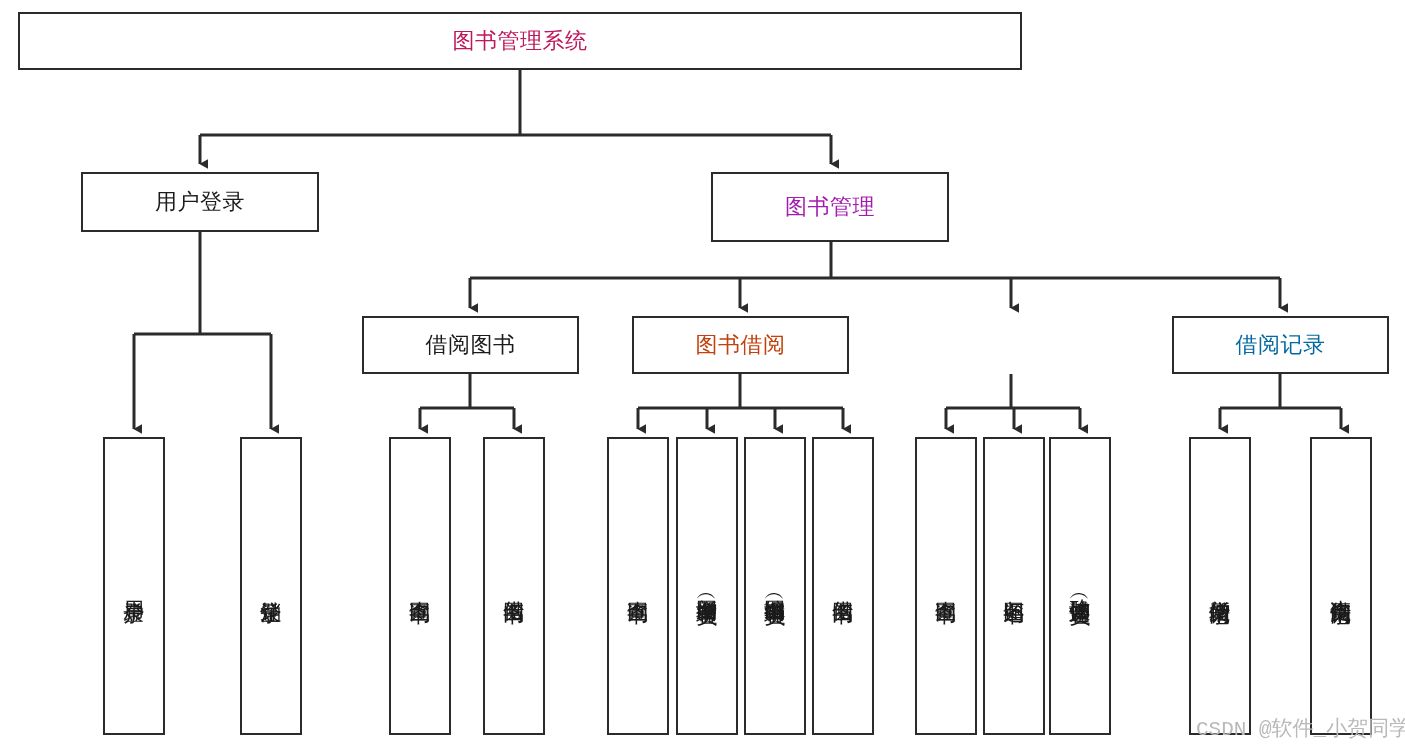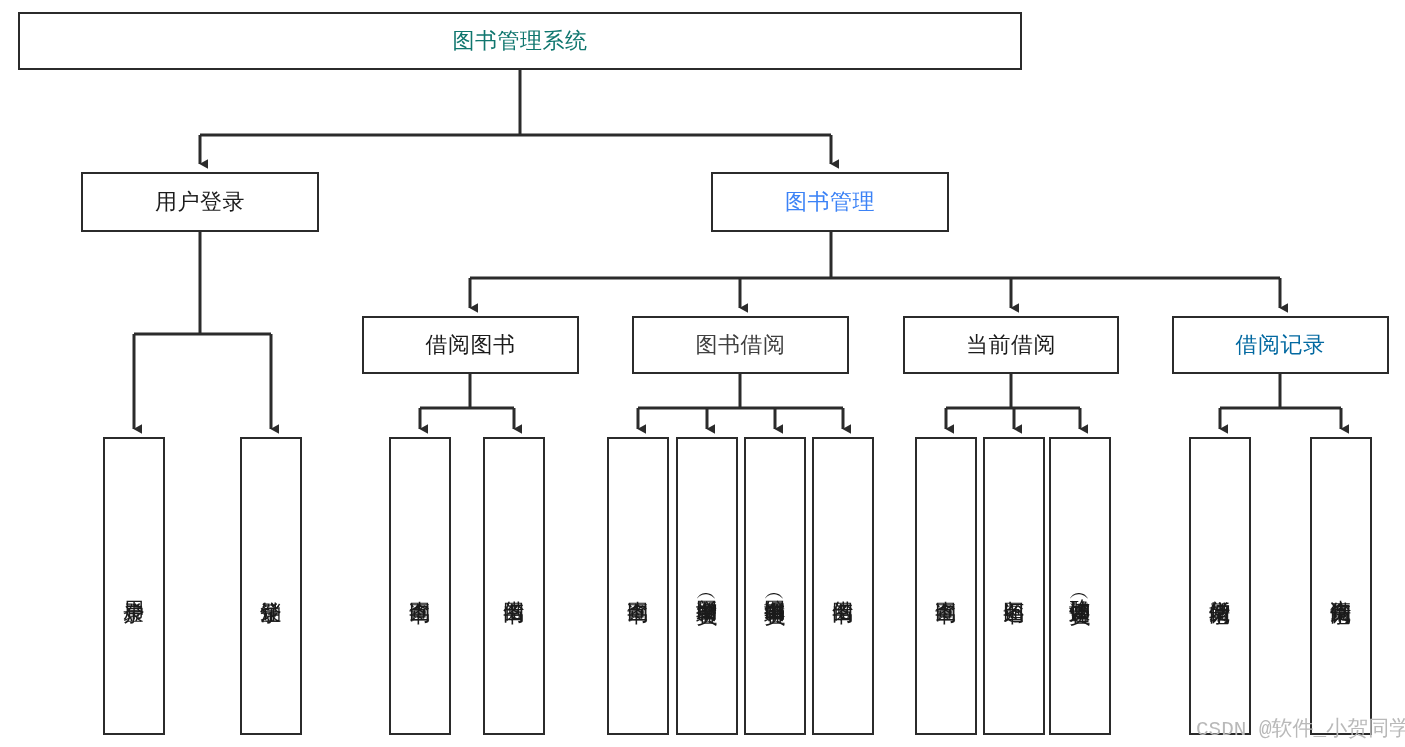--- a/index.html
+++ b/index.html
@@ -111,39 +111,36 @@
       <path d="M1014,408 L1014,429" marker-end="url(#arrow)"></path>
       <path d="M1080,408 L1080,429" marker-end="url(#arrow)"></path>
 
       <path d="M1280,374 L1280,408"></path>
       <path d="M1220,408 L1341,408"></path>
       <path d="M1220,408 L1220,429" marker-end="url(#arrow)"></path>
       <path d="M1341,408 L1341,429" marker-end="url(#arrow)"></path>
     </g>
   </svg>
 
-  <div class="node" style="left: 18px; top: 12px; width: 1004px; height: 58px; border-color: rgb(43, 43, 43); background: rgb(255, 255, 255); color: #0f766e;">
+  <div class="node" style="left: 18px; top: 12px; width: 1004px; height: 58px; border-color: rgb(43, 43, 43); background: rgb(255, 255, 255); color: #be185d;">
     <span class="label">图书管理系统</span>
   </div>
 
   <div class="node" style="left: 81px; top: 172px; width: 238px; height: 60px; border-color: rgb(43, 43, 43); background: rgb(255, 255, 255); color: rgb(27, 27, 27);">
     <span class="label">用户登录</span>
   </div>
-  <div class="node" style="left: 711px; top: 172px; width: 238px; height: 60px; border-color: rgb(43, 43, 43); background: rgb(255, 255, 255); color: #3b82f6;">
+  <div class="node" style="left: 711px; top: 172px; width: 238px; height: 70px; border-color: rgb(43, 43, 43); background: rgb(255, 255, 255); color: #a21caf;">
     <span class="label">图书管理</span>
   </div>
 
   <div class="node" style="left: 362px; top: 316px; width: 217px; height: 58px; border-color: rgb(43, 43, 43); background: rgb(255, 255, 255); color: rgb(27, 27, 27);">
     <span class="label">借阅图书</span>
   </div>
-  <div class="node" style="left: 632px; top: 316px; width: 217px; height: 58px; border-color: rgb(43, 43, 43); background: rgb(255, 255, 255); color: #404040; align-items: center;">
+  <div class="node" style="left: 632px; top: 316px; width: 217px; height: 58px; border-color: rgb(43, 43, 43); background: rgb(255, 255, 255); color: #c2410c; align-items: center;">
     <span class="label">图书借阅</span>
-  </div>
-  <div class="node" style="left: 903px; top: 316px; width: 216px; height: 58px; border-color: rgb(43, 43, 43); background: rgb(255, 255, 255); color: rgb(27, 27, 27);">
-    <span class="label">当前借阅</span>
   </div>
   <div class="node" style="left: 1172px; top: 316px; width: 217px; height: 58px; border-color: rgb(43, 43, 43); background: rgb(255, 255, 255); color: #0369a1;">
     <span class="label">借阅记录</span>
   </div>
 
   <div class="node leaf" style="left: 103px; top: 437px; width: 62px; height: 298px; border-color: rgb(43, 43, 43); background: rgb(255, 255, 255); color: rgb(27, 27, 27);">
     <span class="label">用户登录</span>
   </div>
   <div class="node leaf" style="left: 240px; top: 437px; width: 62px; height: 298px; border-color: rgb(43, 43, 43); background: rgb(255, 255, 255); color: rgb(27, 27, 27);">
     <span class="label">注销登录</span>

